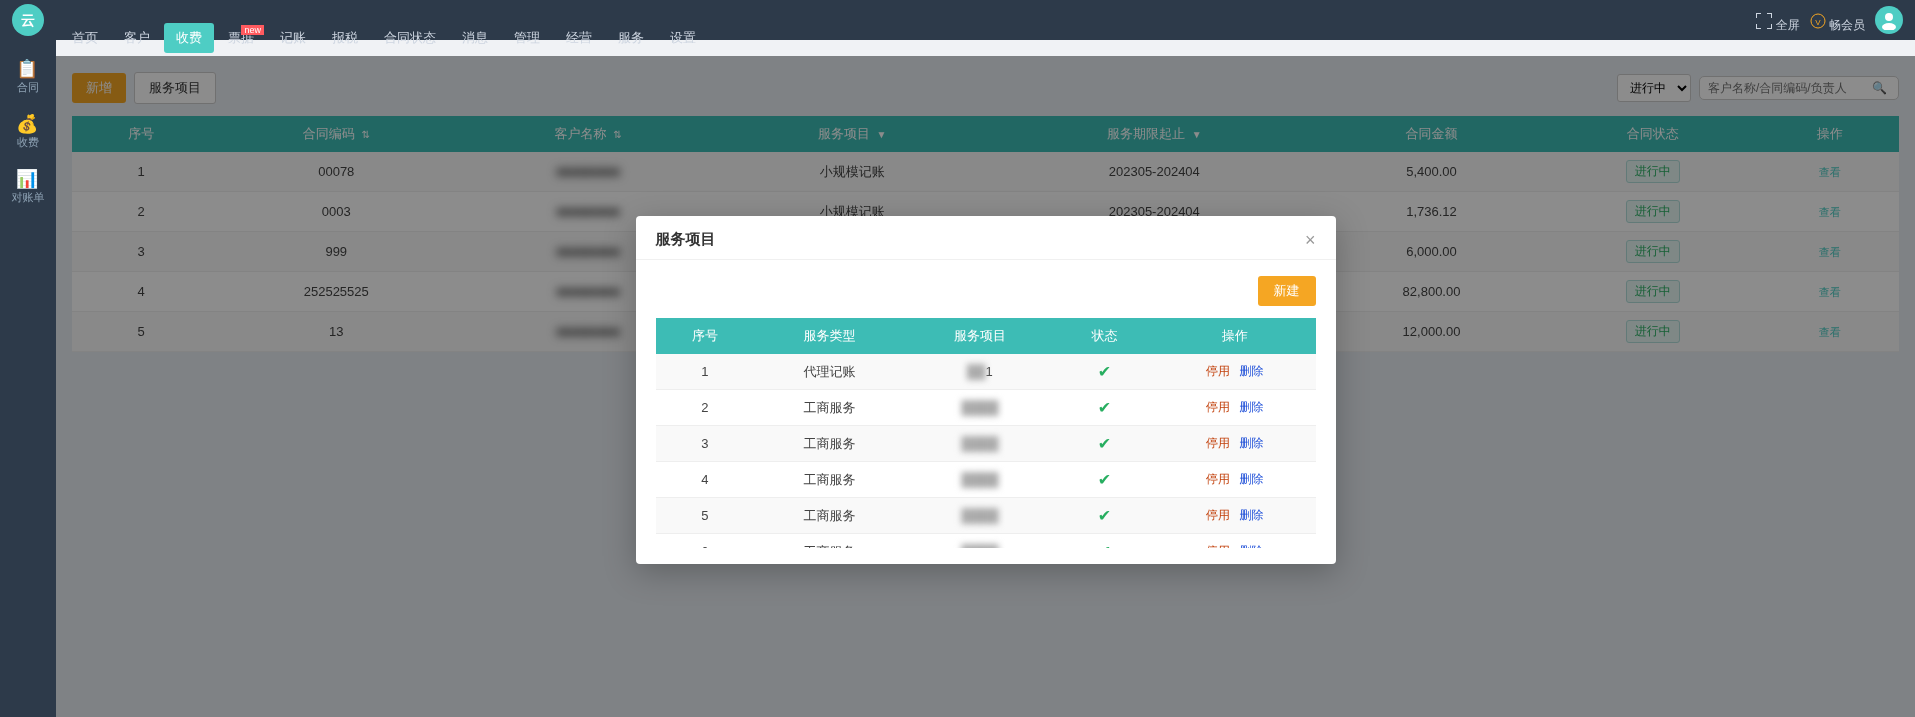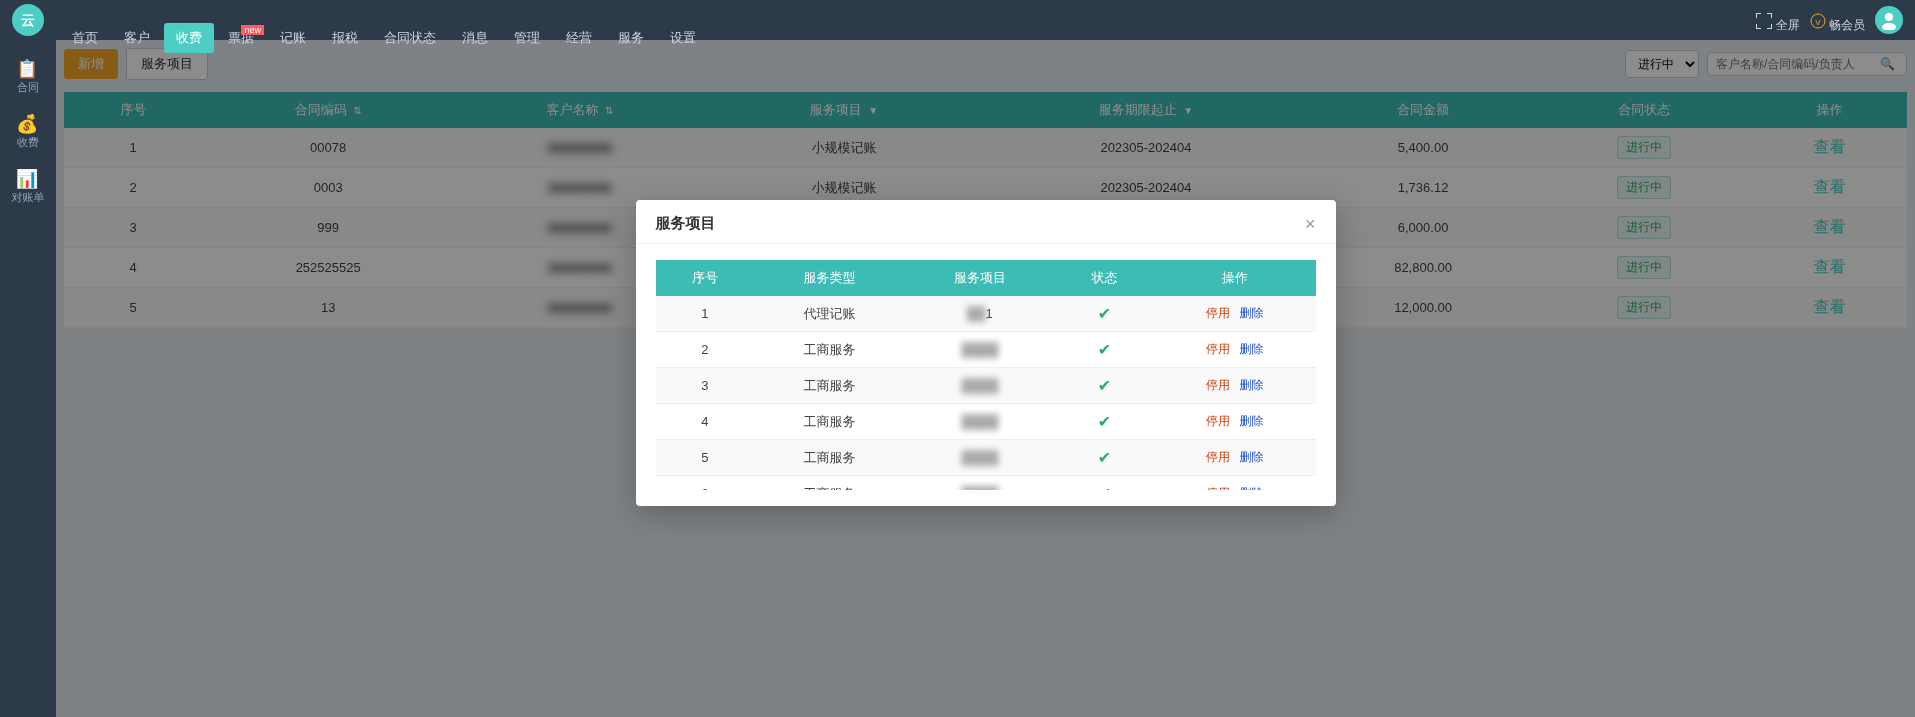--- a/index.html
+++ b/index.html
@@ -37,21 +37,21 @@
       display: flex; flex-direction: column; align-items: center; padding-top: 12px; gap: 4px;
     }
     .sidebar-item {
       width: 50px; padding: 8px 4px; display: flex; flex-direction: column;
       align-items: center; color: #8fa3b5; cursor: pointer; border-radius: 4px;
       font-size: 11px; gap: 2px;
     }
     .sidebar-item .icon { font-size: 18px; line-height: 1; }
 
     
-    .main { flex: 1; background: #e8edf2; padding: 8px; position: relative; }
+    .main { flex: 1; background: #e8edf2; padding: 16px; position: relative; margin-top: 16px; }
 
     
     .contract-toolbar {
       display: flex; align-items: center; gap: 8px; margin-bottom: 12px;
     }
     .btn-new {
       background: #f5a623; color: #fff; border: none; padding: 6px 14px;
       border-radius: 3px; cursor: pointer; font-size: 13px;
     }
     .btn-service {
@@ -72,21 +72,21 @@
     .contract-table thead tr { background: #3dbcb5; color: #fff; }
     .contract-table thead th { padding: 9px 12px; text-align: center; font-weight: normal; }
     .contract-table tbody tr { border-bottom: 1px solid #eee; }
     .contract-table tbody tr:nth-child(odd) { background: #f9f9f9; }
     .contract-table tbody td { padding: 8px 12px; text-align: center; color: #444; }
     .contract-table .status-badge {
       display: inline-block; padding: 2px 8px; border-radius: 3px;
       font-size: 12px;
     }
     .status-active { background: #e8f8f5; color: #27ae60; border: 1px solid #b2dfdb; }
-    .btn-view { color: #4ecdc4; cursor: pointer; font-size: 16px; }
+    .btn-view { color: #4ecdc4; cursor: pointer; font-size: 11px; }
     .blurred { color: transparent; text-shadow: 0 0 6px rgba(0,0,0,0.4); user-select: none; }
     .sort-icon { font-size: 10px; margin-left: 3px; }
 
     
     .modal-overlay {
       position: absolute; top: 0; left: 0; right: 0; bottom: 0;
       background: rgba(0,0,0,0.45); display: flex; align-items: flex-start; justify-content: center;
       z-index: 50; padding-top: 160px;
     }
     .modal {
@@ -291,20 +291,23 @@
         </tbody>
     </table>
 
     <div class="modal-overlay">
       <div class="modal">
         <div class="modal-header">
           <span class="modal-title">服务项目</span>
           <span class="modal-close">×</span>
         </div>
         <div class="modal-body">
+          <div class="modal-toolbar">
+            <button class="btn-modal-new">新建</button>
+          </div>
           <div class="modal-scroll-area">
             <table class="modal-table">
               <thead>
                 <tr>
                   <th>序号</th>
                   <th>服务类型</th>
                   <th>服务项目</th>
                   <th>状态</th>
                   <th>操作</th>
                 </tr>

